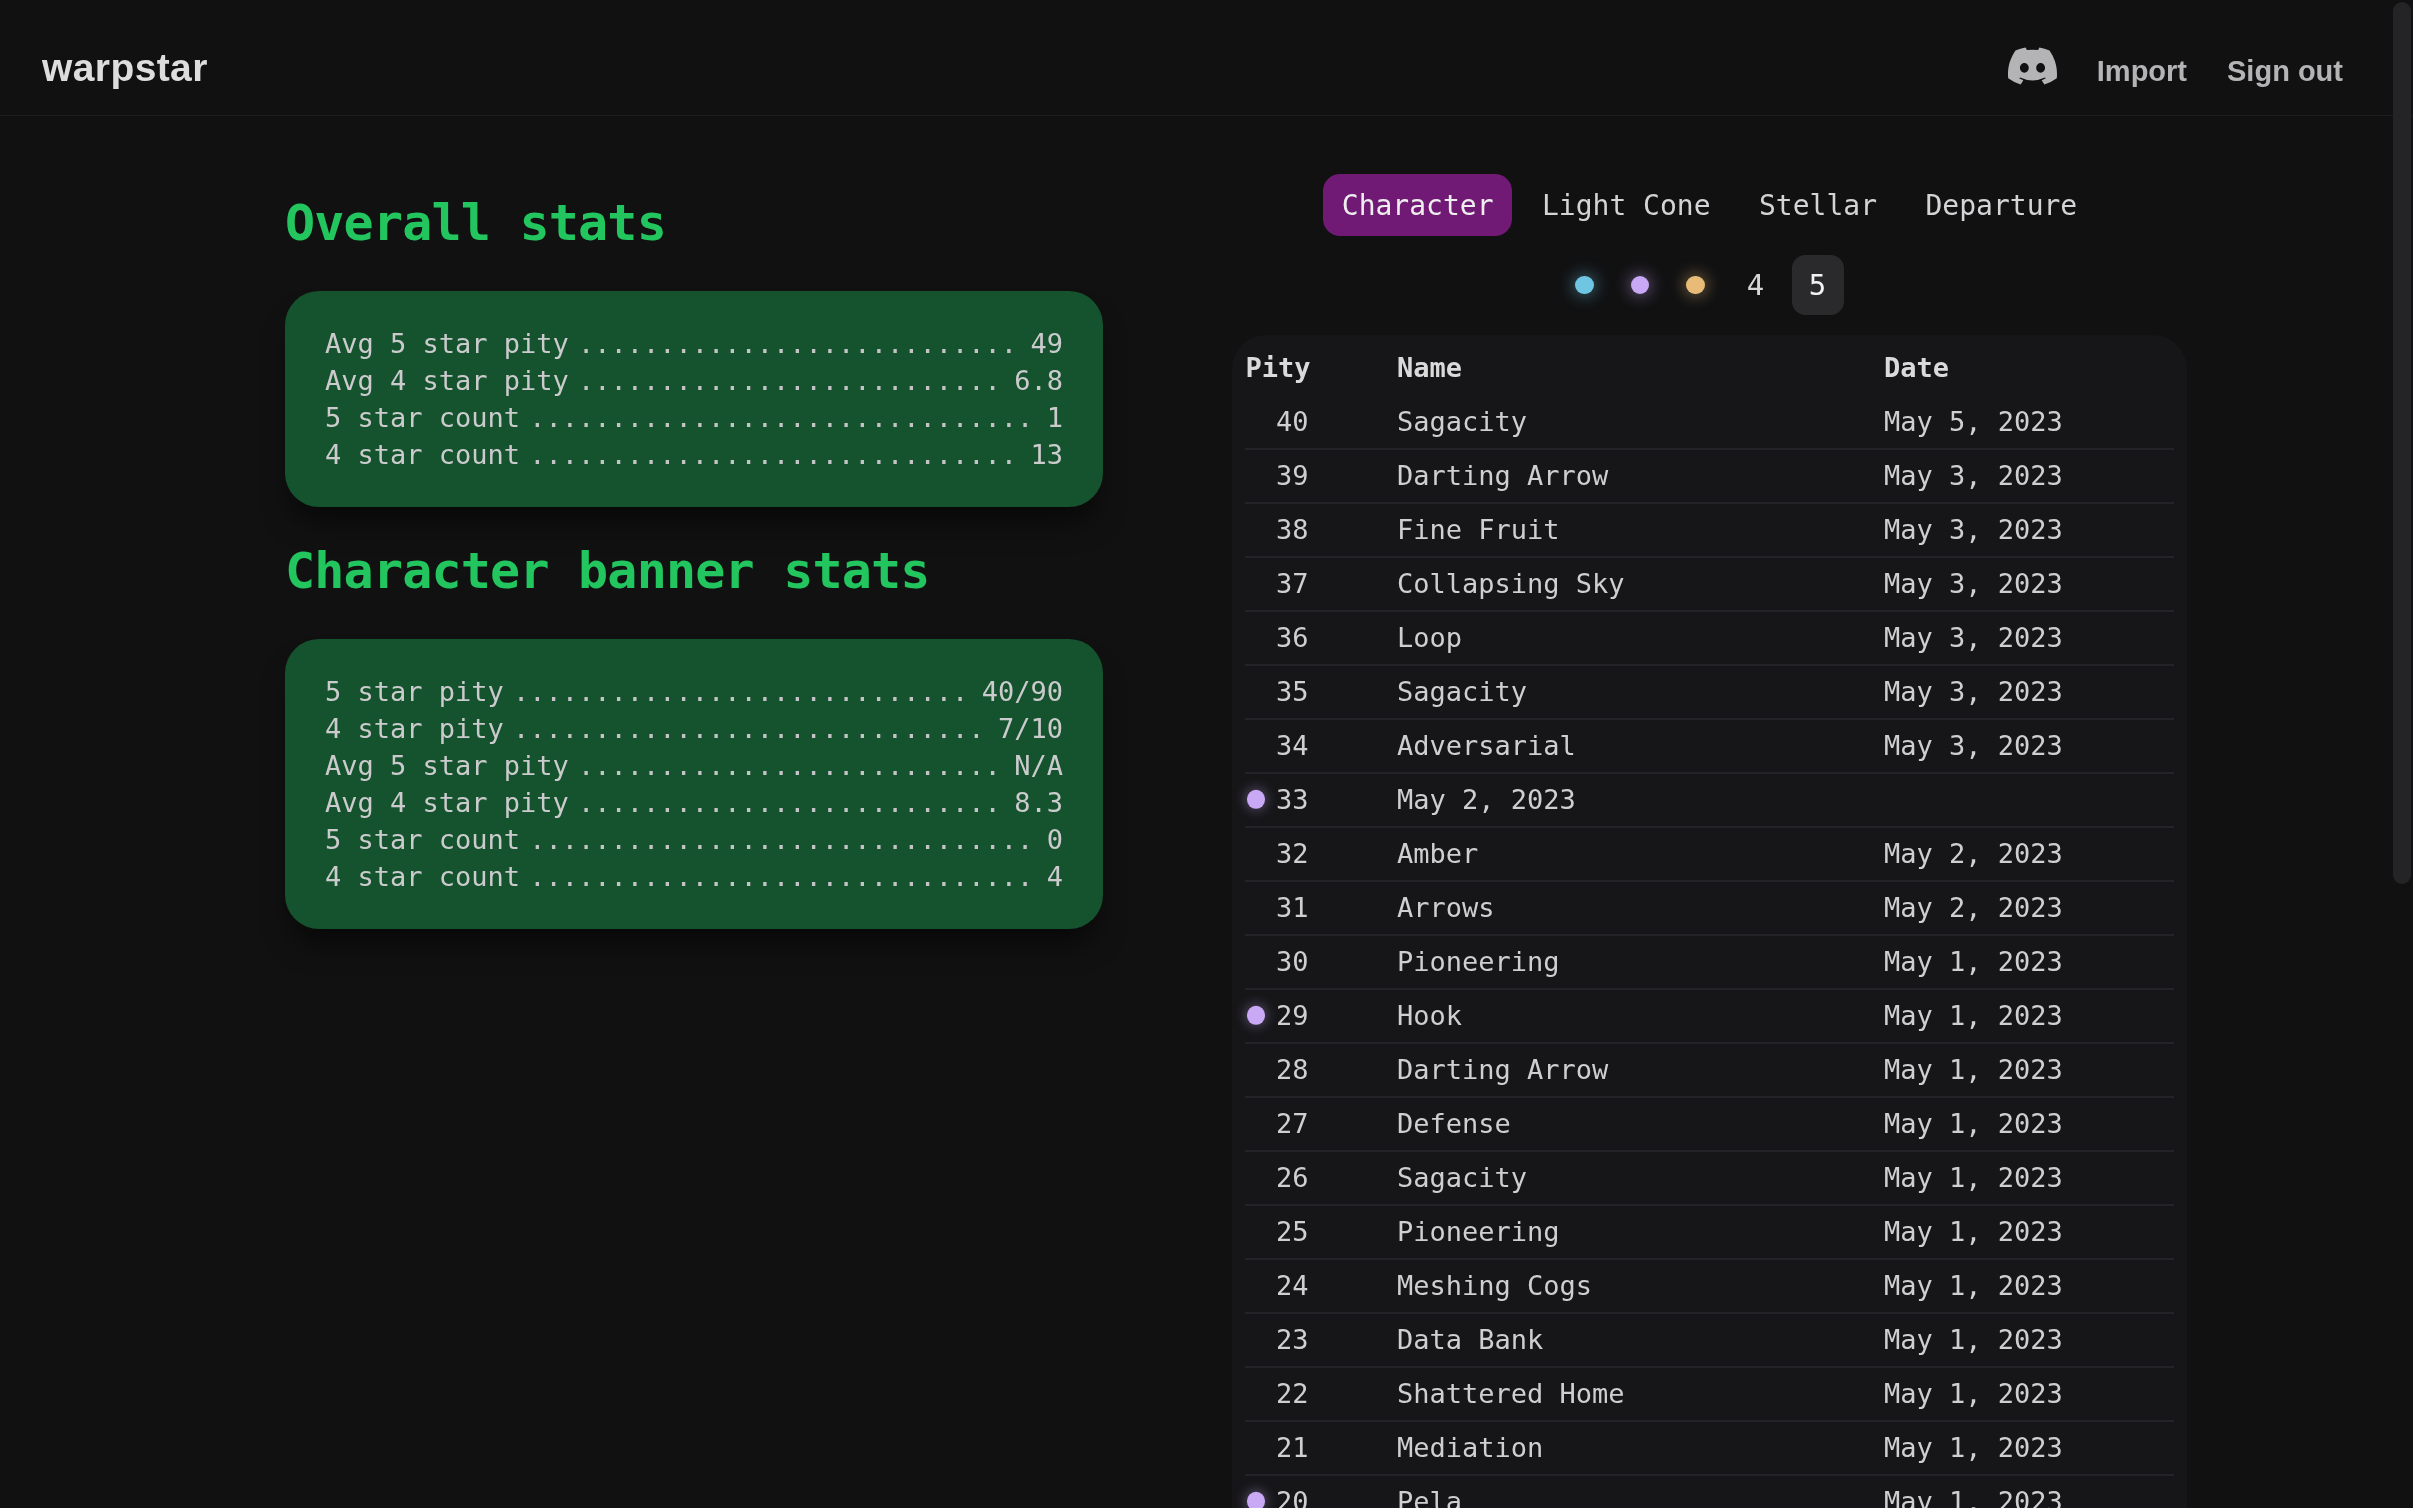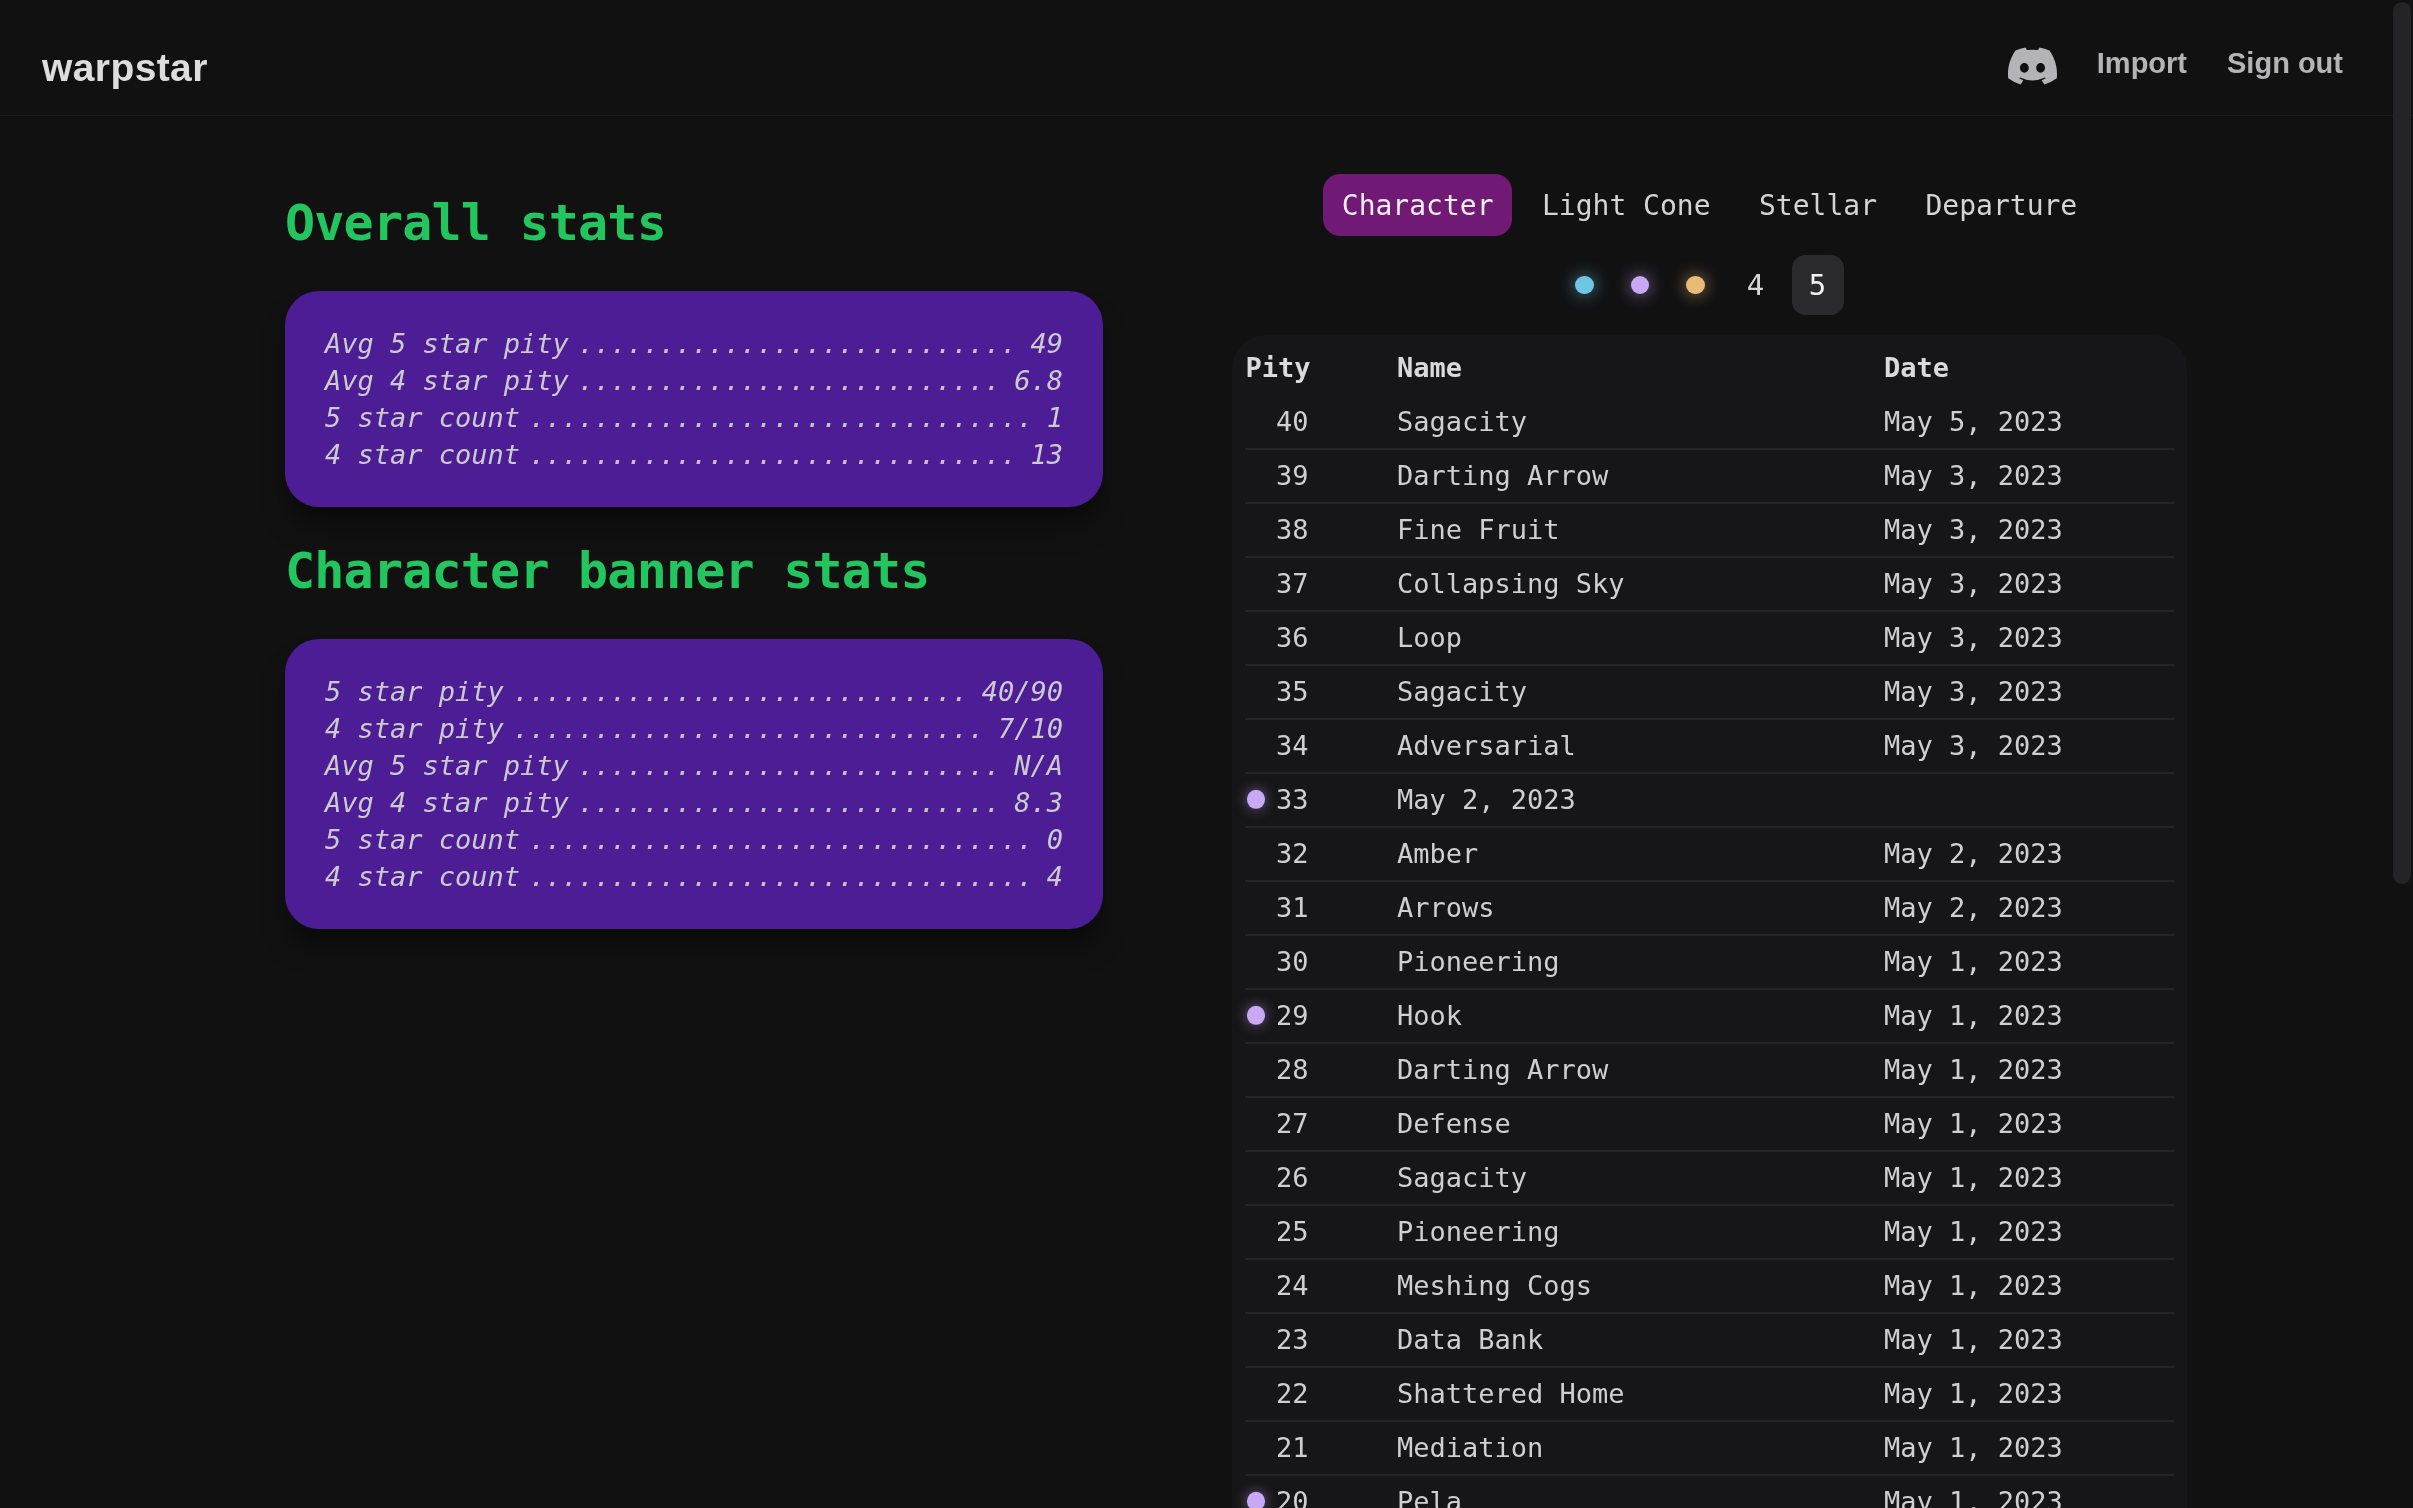--- a/index.html
+++ b/index.html
@@ -15,39 +15,38 @@
     position:absolute; top:0; left:0; width:2413px; height:96px;
     display:flex; align-items:center; padding:0 70px 0 42px;
     border-bottom:1.7px solid #1d1d1f;
     margin-top:20px;
   }
   .logo {
     font-family:"Liberation Sans","DejaVu Sans",sans-serif;
     font-weight:800; font-size:39px; letter-spacing:0.4px; color:#dddddd;
     cursor:pointer;
   }
-  .nav { margin-left:auto; display:flex; align-items:flex-start; gap:40px; }
+  .nav { margin-left:auto; display:flex; align-items:flex-end; gap:40px; }
   .discord-btn { display:flex; align-items:center; cursor:pointer; }
   .discord-btn svg { width:49px; height:38px; fill:#b4b4b6; }
   .nav-link {
     font-family:"Liberation Sans","DejaVu Sans",sans-serif;
     font-weight:700; font-size:29px; color:#b4b4b6; cursor:pointer; text-decoration:none;
   }
 
   
   .left-col { position:absolute; left:285px; top:194px; width:818px; }
   .section-title {
     font-size:50px; font-weight:700; color:#22c55e; letter-spacing:-0.8px;
     margin-bottom:39px;
   }
   .panel {
-    background:#4c1d95; border-radius:34px; padding:34px 40px;
+    background:#14532d; border-radius:34px; padding:34px 40px;
     box-shadow:0 22px 28.5px -8.4px rgba(0,0,0,0.55);
     margin-bottom:35px;
-    font-style:italic;
   }
   .stat-line {
     display:flex; align-items:baseline; white-space:nowrap;
     font-size:27px; line-height:37px; color:#cbcbcd;
   }
   .stat-dots { flex:1 1 auto; overflow:hidden; margin:0 9.2px; color:#c4c4c6; }
   .stat-value { flex:0 0 auto; }
 
   
   .right-col { position:absolute; left:1232px; top:174px; width:955px; }

